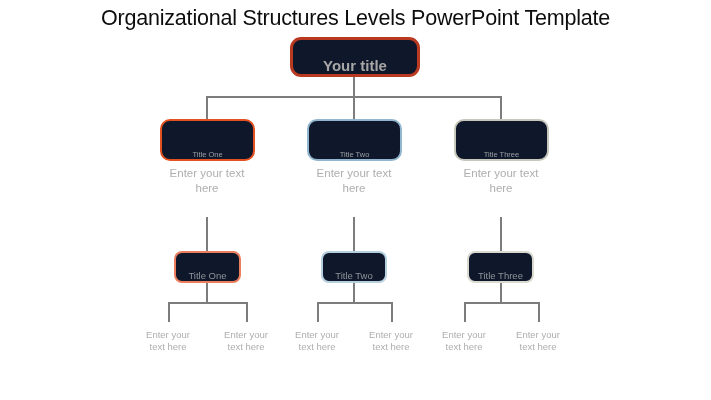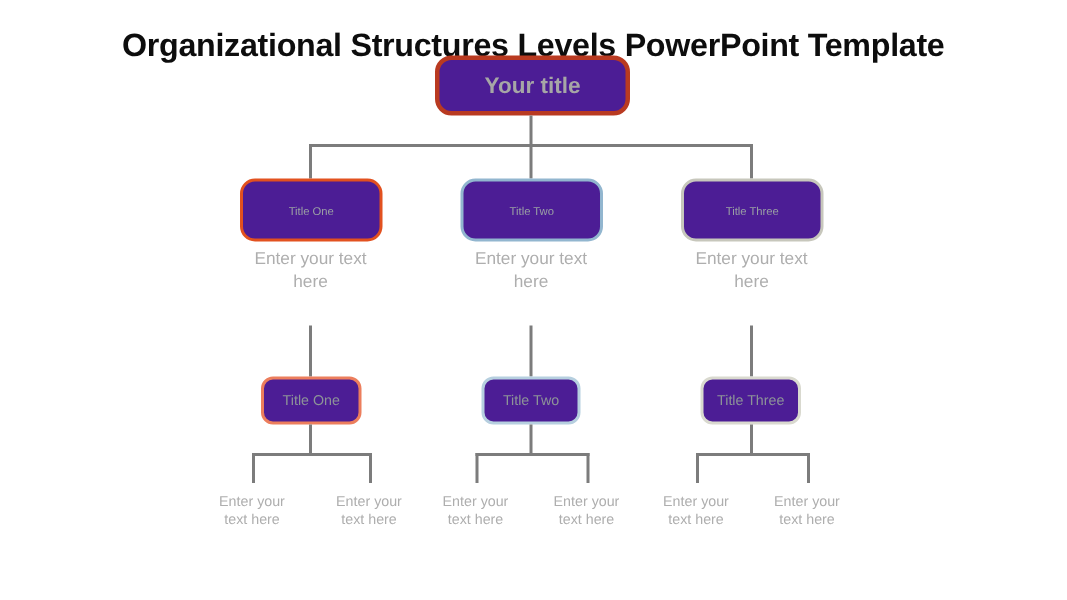--- a/index.html
+++ b/index.html
@@ -1,29 +1,29 @@
 <!DOCTYPE html>
 <html style="--title-text: #0d0d0d; --connector: #7c7c7c; --root-border: #b93a21; --root-label: #a6a6a6; --l2-label: #9aa0a4; --l3-label: #8d9398; --placeholder: #aeaeae; --b1: #e2511f; --b2: #92b6cf; --b3: #c7c7bc; --s1: #ec7e5d; --s2: #b6cfdf; --s3: #d9d9cf;"><head>
 <meta charset="utf-8">
 <style>
   html,body{margin:0;padding:0;background:#fff;}
   .slide{
     position:relative;width:711px;height:400px;background:#ffffff;overflow:hidden;
     font-family:"Liberation Sans", sans-serif;
   }
   .title{
-    position:absolute;left:0;top:18px;width:711px;margin:0;text-align:center;
-    font-size:21.5px;font-weight:700;letter-spacing:-0.2px;color:var(--title-text,#0d0d0d);
+    position:absolute;left:0;top:6px;width:711px;margin:0;text-align:center;
+    font-size:21.5px;font-weight:400;letter-spacing:-0.2px;color:var(--title-text,#0d0d0d);
   }
   .line{position:absolute;background:var(--connector,#7c7c7c);}
   .v{width:1.5px;}
   .h{height:1.5px;}
   .box{
-    position:absolute;background:#4c1d95;border-style:solid;
-    display:flex;align-items:center;justify-content:center;text-align:center;
+    position:absolute;background:#0f172a;border-style:solid;
+    display:flex;align-items:flex-end;justify-content:center;text-align:center;
     box-sizing:border-box;
   }
   .root-box{
     left:290px;top:37px;width:130px;height:40px;
     border-width:3px;border-radius:11px;border-color:var(--root-border,#b93a21);
     font-size:15px;font-weight:700;color:var(--root-label,#a6a6a6);
   }
   .l2-box{
     top:119px;width:95px;height:42px;border-width:2.5px;border-radius:10px;
     font-size:7.5px;color:var(--l2-label,#9aa0a4);

